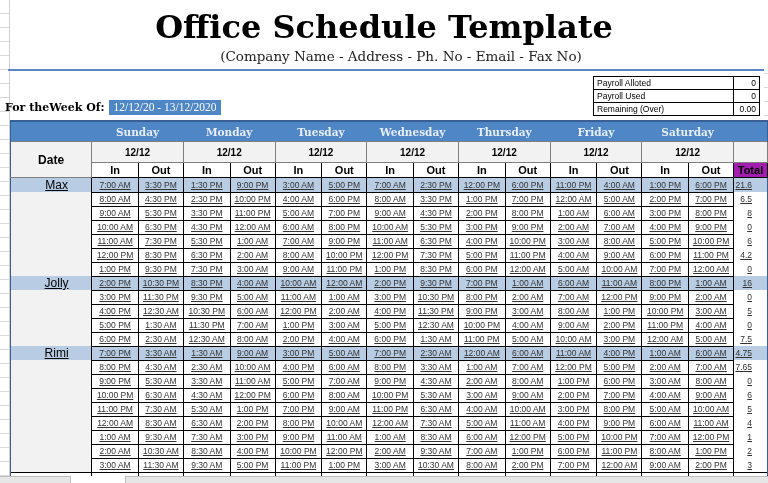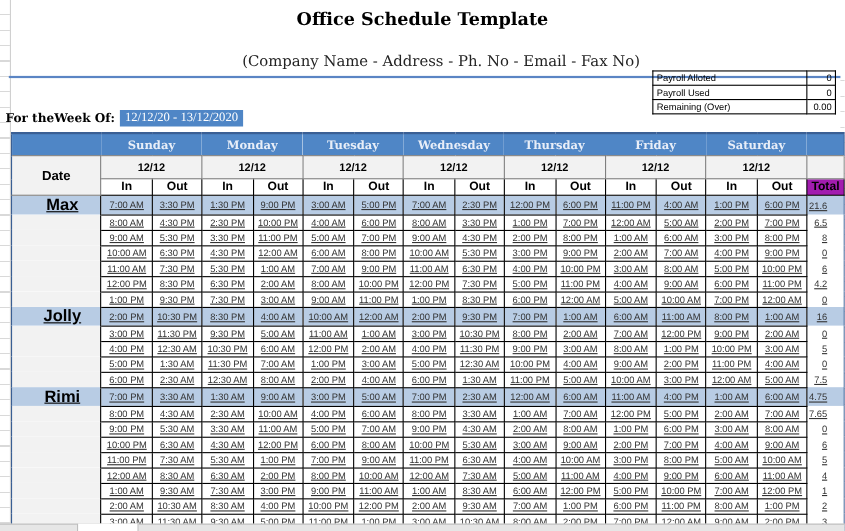--- a/index.html
+++ b/index.html
@@ -14,21 +14,21 @@
     position: absolute; left: 0; top: 0; width: 9px; height: 483px;
     background: repeating-linear-gradient(to bottom, #fff 0, #fff 13px, #d9d9d9 13px, #d9d9d9 14px);
     border-right: 1px solid #d0d0d0;
   }
   .right-grid {
     position: absolute; right: 0; top: 60px; width: 4px; height: 423px;
     background: repeating-linear-gradient(to bottom, #fff 0, #fff 13px, #d9d9d9 13px, #d9d9d9 14px);
   }
   .title {
     position: absolute; left: 0; width: 768px; top: 8px; text-align: center;
-    font-family: "DejaVu Serif", serif; font-weight: bold; font-size: 16px;
+    font-family: "DejaVu Serif", serif; font-weight: bold; font-size: 32px;
     letter-spacing: 0px;
   }
   .subtitle {
     position: absolute; left: 17px; width: 768px; top: 48px; text-align: center;
     font-family: "DejaVu Serif", serif; font-size: 13.5px; color: #222;
   }
   .rule {
     position: absolute; left: 8px; top: 69px; width: 756px; height: 2px;
     background: #5b85c4;
   }
@@ -36,21 +36,21 @@
     position: absolute; left: 5px; top: 100px; height: 15px;
     display: flex; align-items: center;
     font-family: "DejaVu Serif", serif; font-weight: bold; font-size: 11px;
   }
   .week-value {
     margin-left: 4px; background: #4f86c6; color: #fff; padding: 0 5px;
     height: 15px; line-height: 15px; font-weight: normal; font-size: 11.5px;
     font-family: Liberation Serif, serif;
   }
   .payroll {
-    position: absolute; left: 593px; top: 64px; border-collapse: collapse;
+    position: absolute; left: 593px; top: 76px; border-collapse: collapse;
     font-size: 8.5px;
   }
   .payroll td {
     border: 1px solid #000; height: 12px; padding: 0 3px; line-height: 12px;
   }
   .payroll td.lbl { width: 133px; }
   .payroll td.val { width: 19px; text-align: right; }
 
   
   .sched {
@@ -82,21 +82,21 @@
   .sched .inoutrow td.totalhdr { background: #a21caf; }
   .sched td.time {
     height: 13px; border: 1px solid #000; text-decoration: underline;
     color: #333; font-size: 8.5px; background: #fff;
   }
   .sched tr.hl td.time, .sched tr.hl td.name, .sched tr.hl td.total {
     background: #b8cce4;
   }
   .sched td.name {
     background: #f2f2f2; border-left: 1px solid #3a5f94; border-right: 1px solid #000;
-    font-weight: bold; font-size: 15px; text-decoration: underline; padding-left: 11px;
+    font-weight: normal; font-size: 12px; text-decoration: underline; padding-left: 11px;
   }
   .sched td.name.blank { text-decoration: none; }
   .sched td.total {
     text-align: right; padding-right: 15px; text-decoration: underline;
     border-left: 1px solid #000; border-right: 1px solid #3a5f94;
     font-size: 8.5px; color: #333; background: #fff;
   }
   .sched tr.filler td { height: 20px; border: 1px solid #000; background: #fff; }
   .sched tr.filler td.name { border-left: 1px solid #3a5f94; }
   .sched tr.filler td.total { border-right: 1px solid #3a5f94; }

